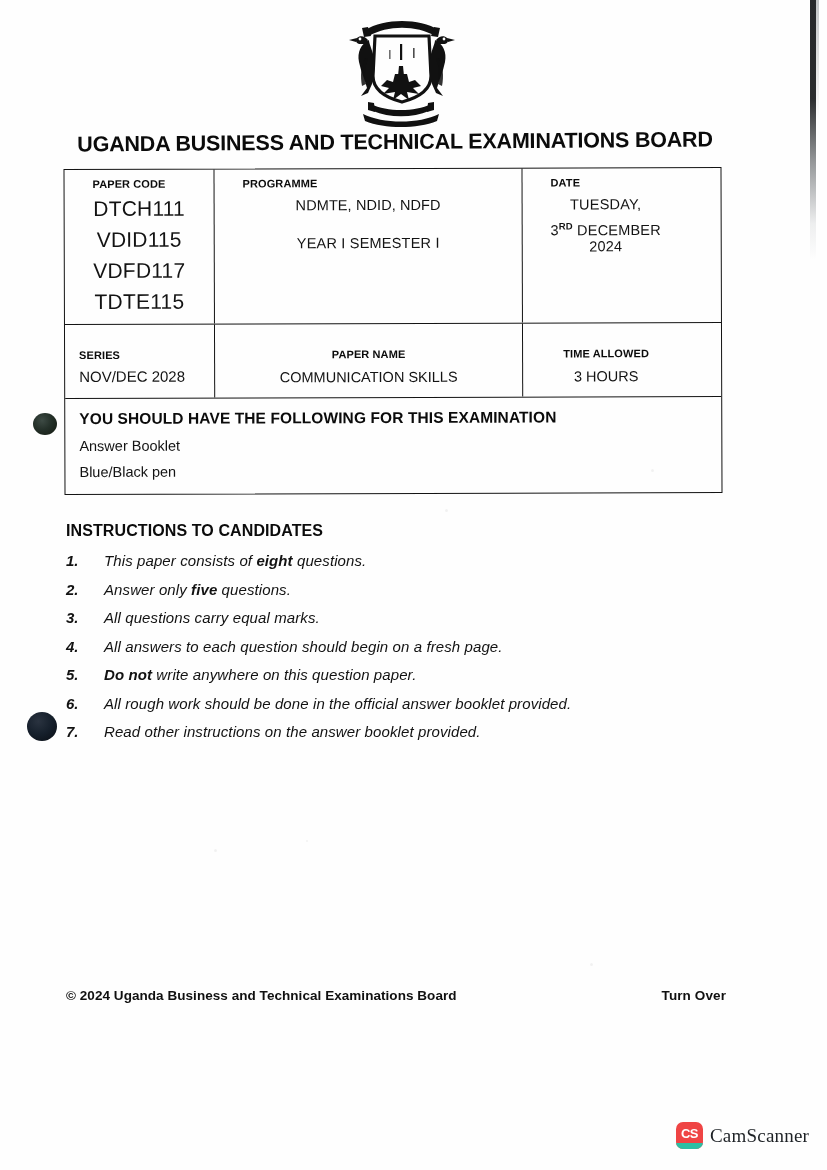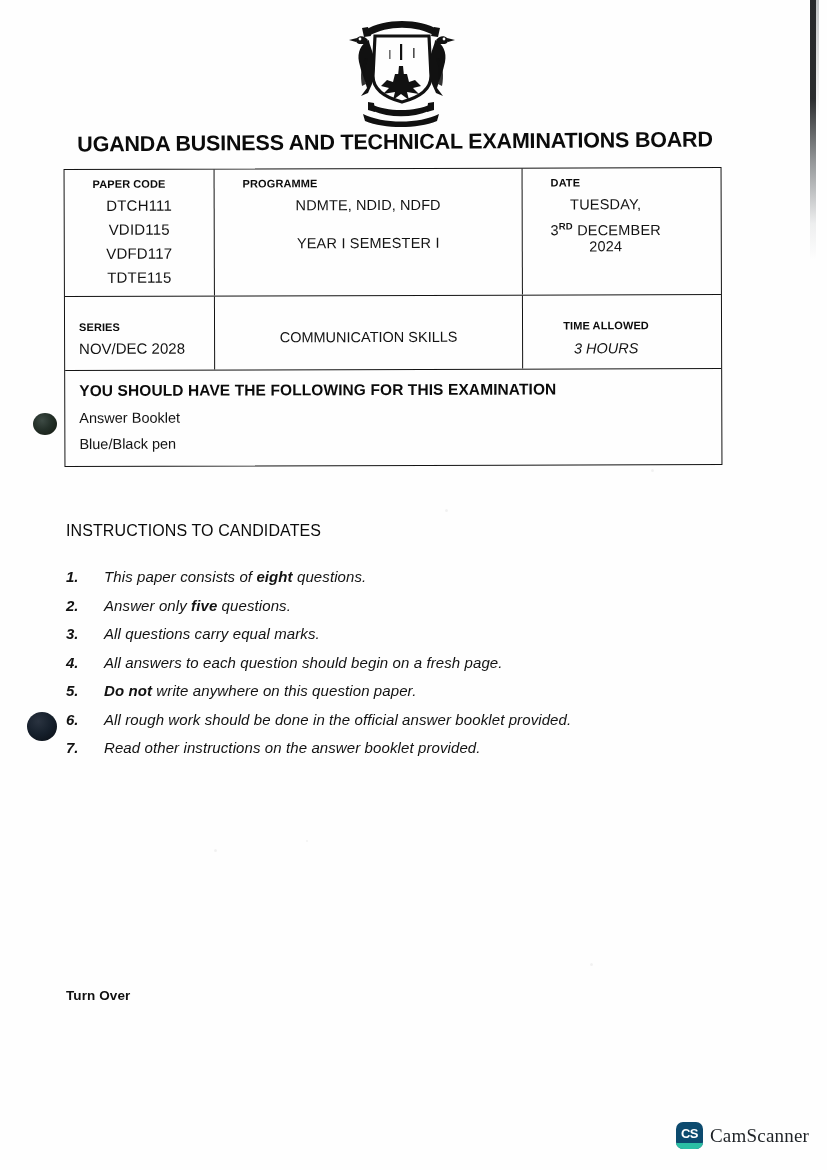--- a/index.html
+++ b/index.html
@@ -134,21 +134,21 @@
     font-size: 14.5px;
     color: #131313;
   }
   .center { text-align: center; }
   .left   { text-align: left; }
 
   .code-list .cell-body,
   .code-list .cell-head { text-align: center; }
   .code-list .cell-head { text-align: left; padding-left: 18px; }
 
-  .code-line { margin-top: 7px; font-size: 15px; letter-spacing: 0.2px; }
+  .code-line { margin-top: 7px; font-size: 21px; letter-spacing: 0.2px; }
   .prog-line { margin-top: 8px; font-size: 14.5px; letter-spacing: 0.1px; }
   .prog-year { margin-top: 22px; font-size: 14.5px; letter-spacing: 0.2px; }
   .date-line { margin-top: 8px; font-size: 14.5px; letter-spacing: 0.2px; }
   .date-line sup { font-size: 9.5px; vertical-align: super; font-weight: bold; }
 
   .series-cell .cell-head { margin-bottom: 7px; }
   .series-cell .cell-body { font-size: 15px; }
 
   .row-mid .cell { padding-top: 24px; padding-bottom: 12px; }
   .row-mid .col-code { padding-left: 14px; }
@@ -170,24 +170,24 @@
 
   
   .instructions {
     position: absolute;
     left: 66px;
     top: 522px;
     width: 660px;
   }
   .instr-title {
     font-size: 16px;
-    font-weight: normal;
+    font-weight: bold;
     color: #0b0b0b;
     letter-spacing: 0.1px;
-    margin-bottom: 28px;
+    margin-bottom: 12px;
   }
   .instr-list {
     margin: 0;
     padding: 0;
     list-style: none;
   }
   .instr-item {
     display: flex;
     align-items: baseline;
     margin-bottom: 11.5px;
@@ -227,21 +227,21 @@
     left: 676px;
     top: 1122px;
     display: flex;
     align-items: center;
     gap: 7px;
   }
   .cs-badge {
     width: 27px;
     height: 27px;
     border-radius: 7px;
-    background: #0c4a6e;
+    background: #ef4444;
     position: relative;
     overflow: hidden;
     flex: 0 0 27px;
   }
   .cs-badge .cs-text {
     position: absolute;
     inset: 0;
     display: flex;
     align-items: center;
     justify-content: center;
@@ -350,25 +350,26 @@
         </div>
       </div>
     </div>
 
     <div class="row row-mid">
       <div class="cell cell-sep col-code series-cell">
         <div class="cell-head left">SERIES</div>
         <div class="cell-body left">NOV/DEC 2028</div>
       </div>
       <div class="cell cell-sep col-prog">
+        <div class="cell-head center">PAPER NAME</div>
         <div class="cell-body center" style="margin-top:9px;">COMMUNICATION SKILLS</div>
       </div>
       <div class="cell col-date">
         <div class="cell-head center">TIME ALLOWED</div>
-        <div class="cell-body center" style="margin-top:9px;font-style:italic;">3 HOURS</div>
+        <div class="cell-body center" style="margin-top:9px;">3 HOURS</div>
       </div>
     </div>
 
     <div class="req-block">
       <div class="req-title">YOU SHOULD HAVE THE FOLLOWING FOR THIS EXAMINATION</div>
       <div class="req-item">Answer Booklet</div>
       <div class="req-item">Blue/Black pen</div>
     </div>
 
   </div>
@@ -401,20 +402,21 @@
           <span class="instr-text"><span>All rough work should be done in the official answer booklet provided.</span></span>
         </li>
         <li class="instr-item">
           <span class="instr-num">7.</span>
           <span class="instr-text"><span>Read other instructions on the answer booklet provided.</span></span>
         </li>
       </ol>
   </div>
 
   <div class="footer">
+    <div class="footer-copy">© 2024 Uganda Business and Technical Examinations Board</div>
     <div class="footer-turn">Turn Over</div>
   </div>
 
   <div class="camscanner">
     <div class="cs-badge">
       <div class="cs-text">CS</div>
       <div class="cs-strip"></div>
     </div>
     <div class="cs-word">CamScanner</div>
   </div>

